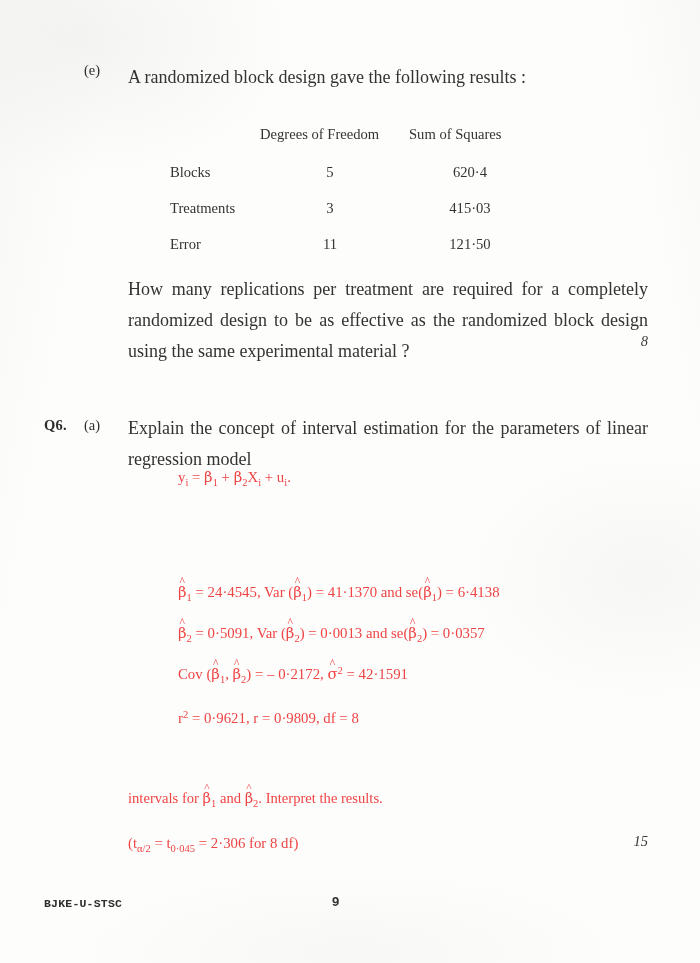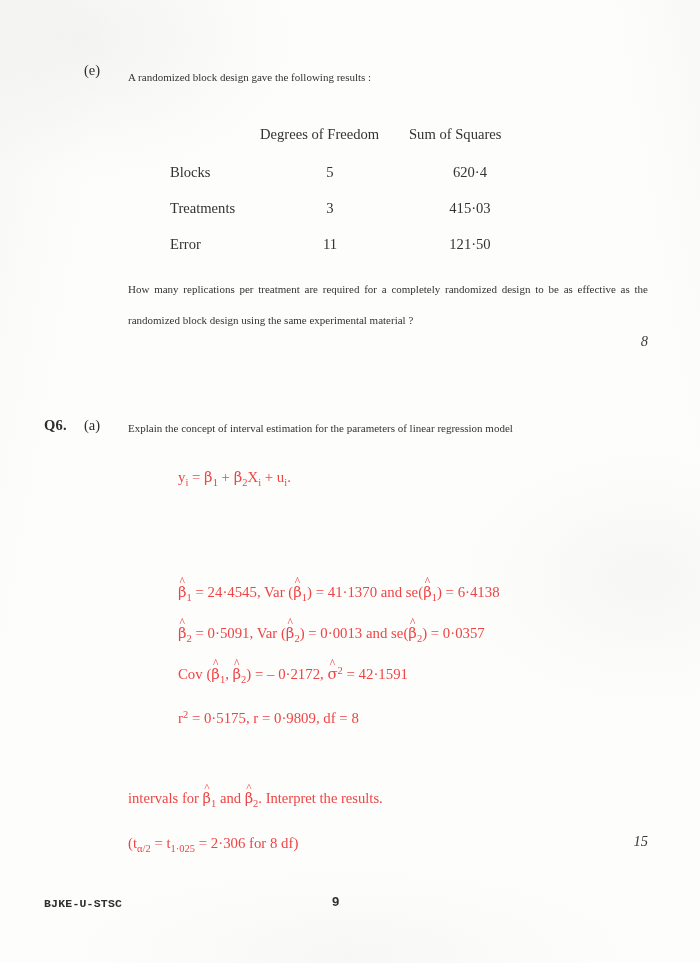--- a/index.html
+++ b/index.html
@@ -41,21 +41,21 @@
     position: absolute;
     font-size: 14.5px;
     line-height: 1.2;
   }
   .label-q {
     font-weight: bold;
     letter-spacing: 0.2px;
   }
   .body-text {
     position: absolute;
-    font-size: 11px;
+    font-size: 18px;
     line-height: 31px;
     text-align: justify;
     text-justify: inter-word;
     color: #333331;
   }
   .body-text.nojust {
     text-align: left;
   }
   .marks {
     position: absolute;
@@ -247,40 +247,40 @@
     <span>=</span>
     <span>– 0·2172</span><span>,</span>
     <span class="hatbox"><span class="hat">^</span><span class="greek">σ</span></span><span class="inl-sup">2</span>
     <span>=</span>
     <span>42·1591</span>
   </div>
 
   <div class="math" style="left:178px; top:710px;">
     <span>r</span><span class="inl-sup">2</span>
     <span>=</span>
-    <span>0·5175</span><span>,</span>
+    <span>0·9621</span><span>,</span>
     <span>r</span>
     <span>=</span>
     <span>0·9809</span><span>,</span>
     <span>df</span>
     <span>=</span>
     <span>8</span>
   </div>
 
 
   <div class="math" style="left:128px; top:789px; font-size:14.6px;">
     <span>intervals for</span>
     <span class="hatbox"><span class="hat">^</span><span class="greek">β</span></span><span class="inl-sub">1</span>
     <span>and</span>
     <span class="hatbox"><span class="hat">^</span><span class="greek">β</span></span><span class="inl-sub">2</span><span>. Interpret the results.</span>
   </div>
 
   <div class="math" style="left:128px; top:835px;">
     <span>(t</span><span class="inl-sub">α/2</span>
-    <span>= t</span><span class="inl-sub">1·025</span>
+    <span>= t</span><span class="inl-sub">0·045</span>
     <span>= 2·306 for 8 df)</span>
   </div>
 
   <div class="marks" style="left:598px; top:833px; width:50px;">15</div>
 
   <div class="footer-code" style="left:44px; top:897px;font-family:Liberation Mono, monospace;">BJKE-U-STSC</div>
 
   <div class="footer-page" style="left:332px; top:894px;">9</div>
 
 </div>

